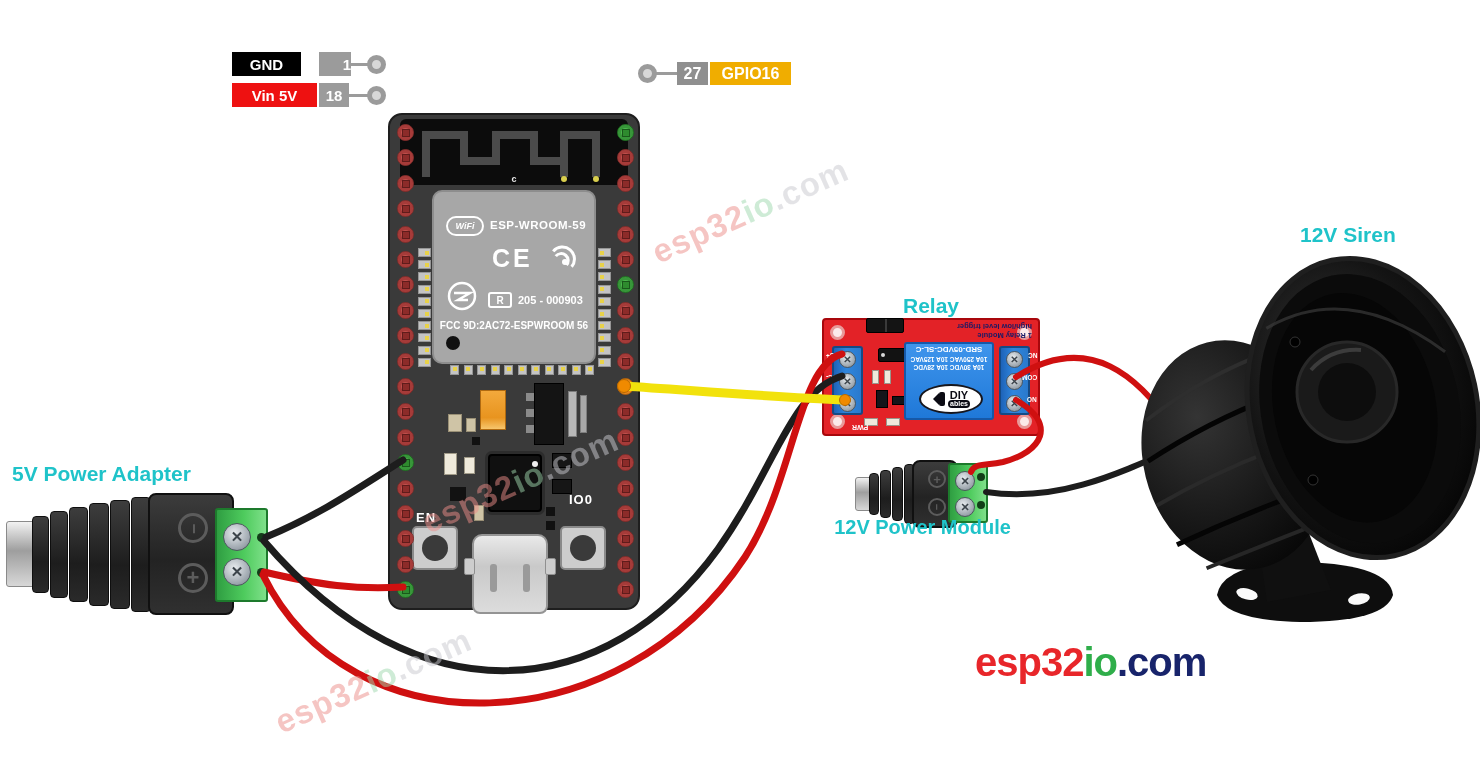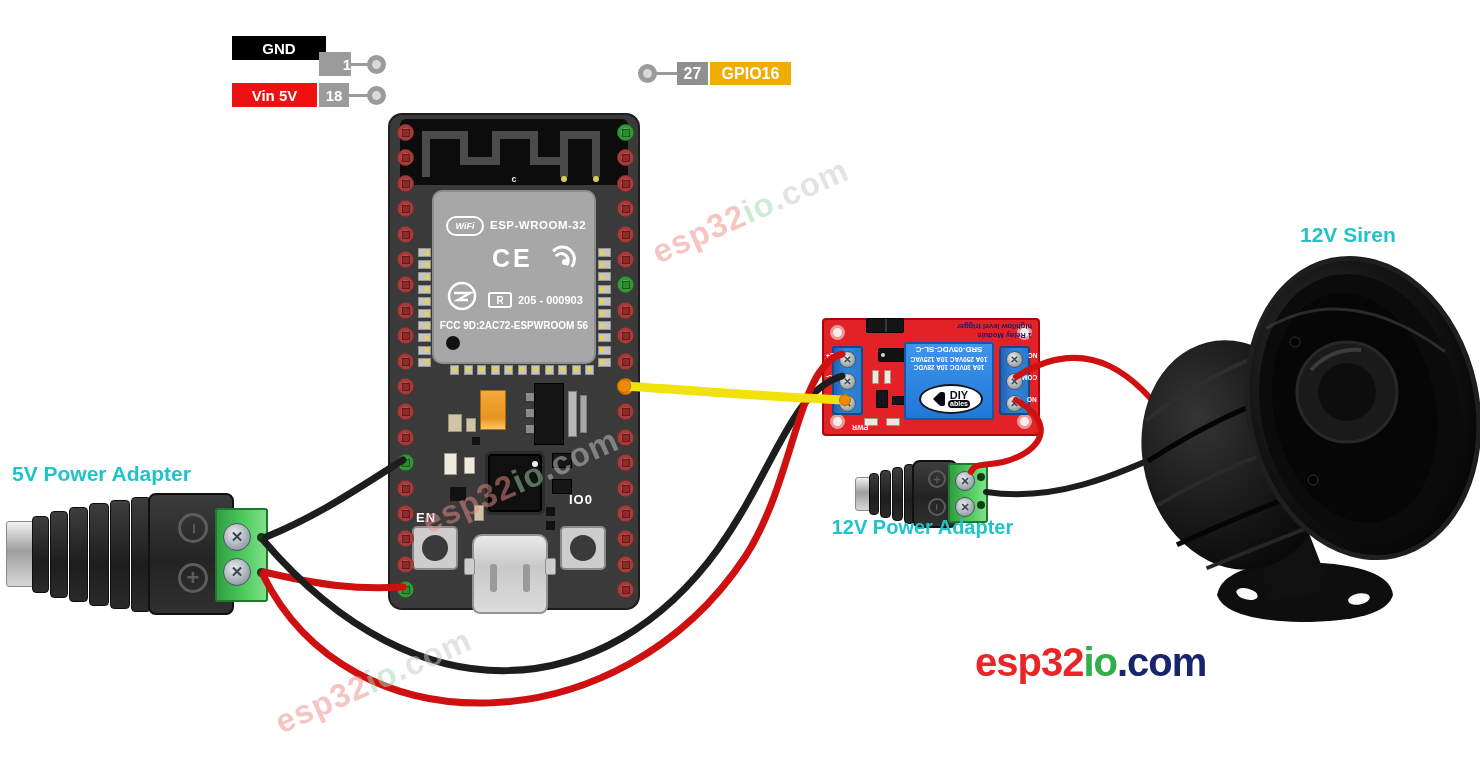--- a/index.html
+++ b/index.html
@@ -131,21 +131,21 @@
   #site-logo { position: absolute; left: 975px; top: 640px; font-size: 40px; font-weight: bold;
                letter-spacing: -1px; white-space: nowrap; }
   #site-logo .l1 { color: #e8262a; } #site-logo .l2 { color: #2fae4a; } #site-logo .l3 { color: #18246b; }
 </style>
 </head>
 <body>
 
 <div id="stage">
 
   <div>
-    <div class="legbox" style="left:232px;top:36px;width:94px;background:#000;">GND</div>
+    <div class="legbox" style="left:232px;top:52px;width:69px;background:#000;">GND</div>
     <div class="legpin" style="left:319px;top:52px;width:30px;padding-left:32px;">14</div>
     <div class="legline" style="left:349px;top:63px;width:22px;"></div>
     <div class="node" style="left:367px;top:55px;"></div>
   </div>
   <div>
     <div class="legbox" style="left:232px;top:83px;width:85px;background:#ee1111;">Vin 5V</div>
     <div class="legpin" style="left:319px;top:83px;width:30px;">18</div>
     <div class="legline" style="left:349px;top:94px;width:22px;"></div>
     <div class="node" style="left:367px;top:86px;"></div>
   </div>
@@ -163,21 +163,21 @@
         <polyline points="26,58 26,16 64,16 64,42 96,42 96,16 134,16 134,42 164,42 164,16 196,16 196,58" fill="none" stroke="#4b4b4b" stroke-width="8"></polyline>
         <line x1="164" y1="42" x2="164" y2="58" stroke="#4b4b4b" stroke-width="8"></line>
         <circle cx="164" cy="60" r="3" fill="#d9cf4e"></circle>
           <circle cx="196" cy="60" r="3" fill="#d9cf4e"></circle>
       </svg>
       <div id="antenna-mark">c</div>
     </div>
 
     <div id="esp-shield">
       <div class="wifi-pill">WiFi</div>
-      <div class="shield-model">ESP-WROOM-32</div>
+      <div class="shield-model">ESP-WROOM-59</div>
       <div class="ce-mark">CE</div>
       <svg class="abs" style="left:114px;top:48px;" width="34" height="32">
         <g fill="none" stroke="#fff" stroke-width="3" transform="rotate(40 17 16)">
           <path d="M5,20 a12,12 0 0 1 24,0"></path>
             <path d="M10,22 a7,7 0 0 1 14,0"></path>
         </g>
         <circle cx="17" cy="22" r="3" fill="#fff"></circle>
       </svg>
       <svg class="abs" style="left:12px;top:88px;" width="32" height="32">
         <circle cx="16" cy="16" r="13" fill="none" stroke="#fff" stroke-width="2.5"></circle>
@@ -335,23 +335,24 @@
       <div class="pol bar" style="left:14px;top:36px;width:18px;height:18px;font-size:11px;border-width:2px;">
           <span>−</span>
         </div>
     </div>
     <div class="gblock" style="left:948px;top:463px;width:40px;height:60px;">
       <div class="screw" style="left:5px;top:6px;width:20px;height:20px;font-size:11px;"></div>
       <div class="screw" style="left:5px;top:32px;width:20px;height:20px;font-size:11px;"></div>
       <div class="ghole" style="right:1px;top:8px;width:8px;height:8px;"></div>
       <div class="ghole" style="right:1px;top:36px;width:8px;height:8px;"></div>
     </div>
-    <div class="cyanlabel" style="left:815px;top:516px;width:215px;text-align:center;font-size:20px;">12V Power Adapter</div>
-  </div>
-
+    <div class="cyanlabel" style="left:815px;top:516px;width:215px;text-align:center;font-size:20px;">12V Power Module</div>
+  </div>
+
+  <div class="cyanlabel" style="left:822px;top:294px;width:218px;text-align:center;">Relay</div>
   <div id="relay-board">
     <div class="hole" style="left:6px;top:5px;"></div>
     <div class="hole" style="right:6px;top:5px;"></div>
     <div class="hole" style="left:6px;bottom:5px;"></div>
     <div class="hole" style="right:6px;bottom:5px;"></div>
 
     <div class="relay-head flip">
       <div>1 Relay Module</div>
       <div>high/low level trigger</div>
     </div>

